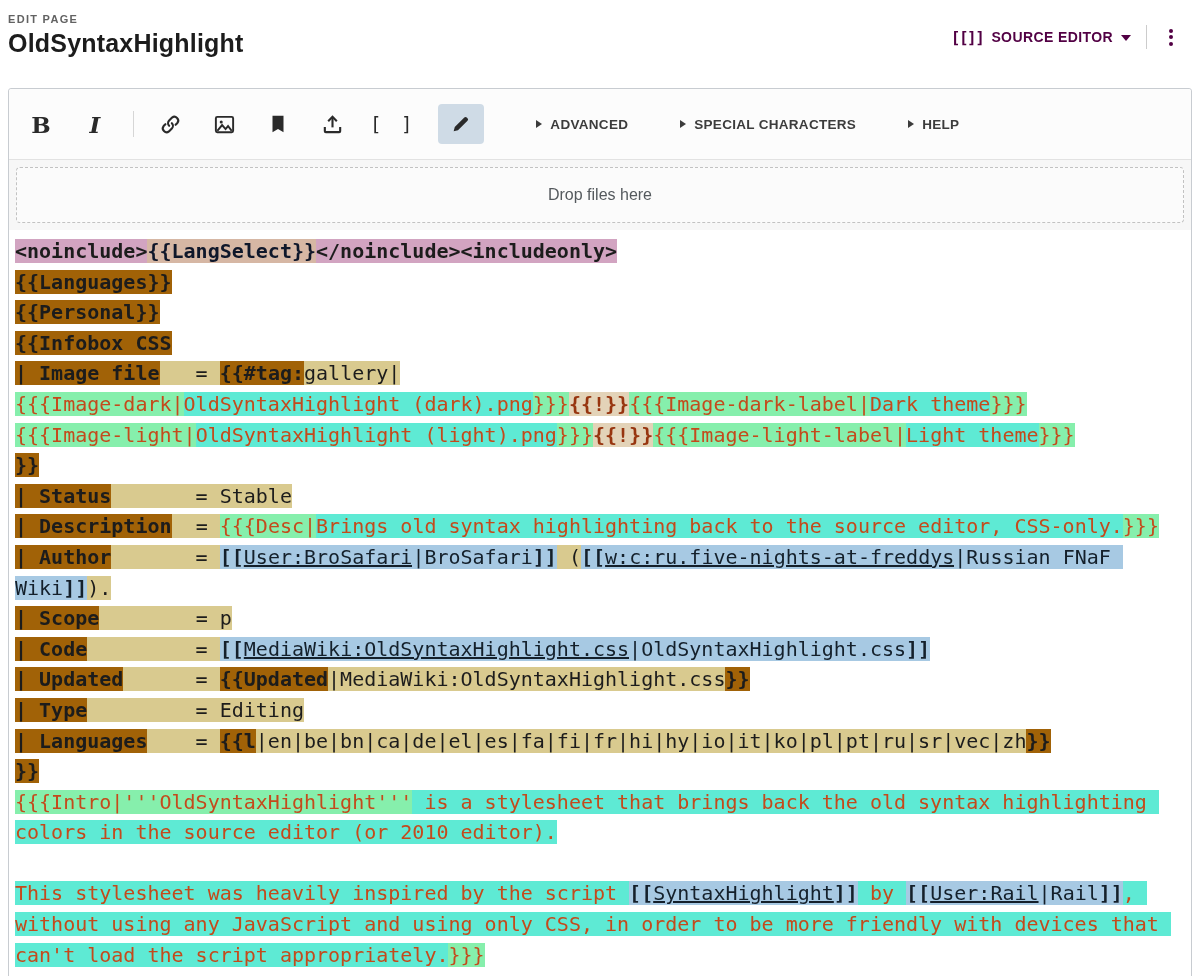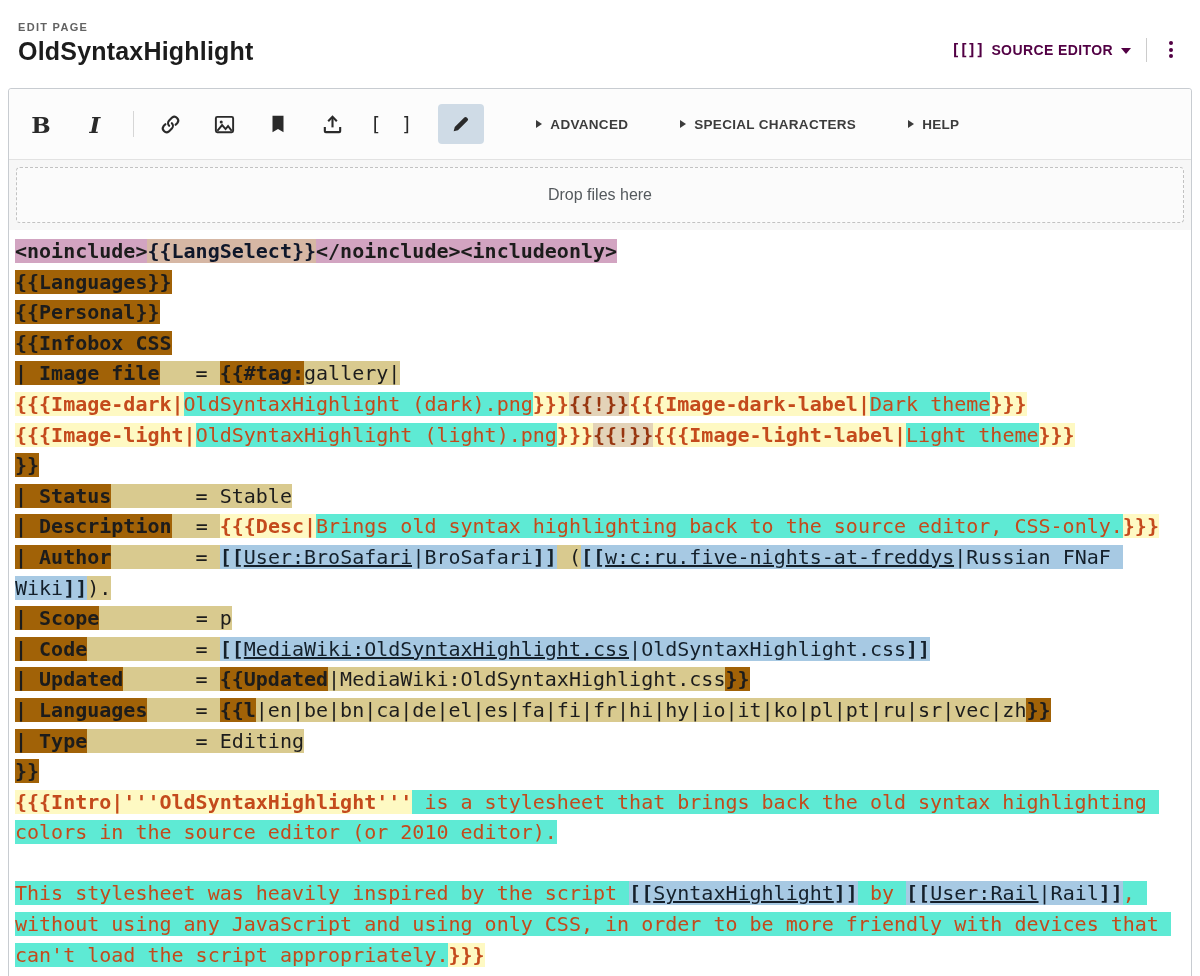--- a/index.html
+++ b/index.html
@@ -2,21 +2,21 @@
 <html><head>
 <meta charset="utf-8">
 <style>
   html,body{margin:0;padding:0}
   body{
     width:1200px;height:976px;background:#fff;position:relative;overflow:hidden;
     font-family:"Liberation Sans",sans-serif;color:#202122;
   }
 
   
-  .page-header{display:flex;justify-content:space-between;align-items:center;padding:13px 20px 0 18px;height:74px;box-sizing:border-box}
+  .page-header{display:flex;justify-content:space-between;align-items:flex-start;padding:13px 20px 0 8px;height:74px;box-sizing:border-box}
   .eyebrow{font-size:11px;font-weight:bold;letter-spacing:1.3px;color:#626262}
   h1.title{margin:4px 0 0;font-size:25px;font-weight:bold;color:#1c1c1c;letter-spacing:0.2px}
   .header-right{display:flex;align-items:center;gap:15px;margin-top:12px}
   .mode-switch{display:flex;align-items:center;gap:8px;color:#520044;cursor:pointer}
   .mode-icon{font-weight:bold;font-size:16px;letter-spacing:-1.5px;font-family:"DejaVu Sans Mono",monospace}
   .mode-label{font-weight:bold;font-size:14px;letter-spacing:0.4px}
   .caret-down{width:0;height:0;border-left:5px solid transparent;border-right:5px solid transparent;border-top:6px solid #520044;margin-top:2px}
   .vdiv{width:1px;height:24px;background:#ccc}
   .kebab{display:flex;flex-direction:column;gap:2.5px;padding:3px 7px;cursor:pointer}
   .kebab i{width:4px;height:4px;border-radius:50%;background:#520044;display:block}
@@ -42,21 +42,21 @@
 
   
   .code{padding:6px 28px 24px 6px;font-family:"DejaVu Sans Mono",monospace;font-size:20px;color:#202122;background:#fff}
   .code-line{line-height:30.6px;min-height:30.6px;white-space:pre-wrap;overflow-wrap:normal;word-break:normal}
 
   
   .sg {background:#d2a4c1;font-weight:bold;color:#1c1c1c}
   .sgt{background:#d6b7a4;font-weight:bold;color:#0f172a}
   .st {background:#a16207;font-weight:bold;color:#1c1c1c}
   .stn{background:#d9ca8f;color:#1c1c1c}
-  .sp {color:#c44a1c;font-weight:bold;background:#fef9c3}
+  .sp {color:#c44a1c;font-weight:normal;background:#86efac}
   .spv{color:#c44a1c;background:#5eead4}
   .spb{color:#97350f;font-weight:bold;background:#e3d3b8}
   .slb{background:#a7c9e3;font-weight:bold;color:#14202b}
   .slt{background:#a7c9e3;color:#14202b;text-decoration:underline}
   .sl {background:#a7c9e3;color:#14202b}
 </style>
 </head>
 <body>
 
 <div class="page-header">
@@ -150,21 +150,21 @@
       <div class="code-line"><span class="st">| Image file</span><span class="stn">   = </span><span class="st">{{#tag:</span><span class="stn">gallery|</span></div>
       <div class="code-line"><span class="sp">{{{Image-dark|</span><span class="spv">OldSyntaxHighlight (dark).png</span><span class="sp">}}}</span><span class="spb">{{!}}</span><span class="sp">{{{Image-dark-label|</span><span class="spv">Dark theme</span><span class="sp">}}}</span></div>
       <div class="code-line"><span class="sp">{{{Image-light|</span><span class="spv">OldSyntaxHighlight (light).png</span><span class="sp">}}}</span><span class="spb">{{!}}</span><span class="sp">{{{Image-light-label|</span><span class="spv">Light theme</span><span class="sp">}}}</span></div>
       <div class="code-line"><span class="st">}}</span></div>
       <div class="code-line"><span class="st">| Status</span><span class="stn">       = Stable</span></div>
       <div class="code-line"><span class="st">| Description</span><span class="stn">  = </span><span class="sp">{{{Desc|</span><span class="spv">Brings old syntax highlighting back to the source editor, CSS-only.</span><span class="sp">}}}</span></div>
       <div class="code-line"><span class="st">| Author</span><span class="stn">       = </span><span class="slb">[[</span><span class="slt">User:BroSafari</span><span class="sl">|BroSafari</span><span class="slb">]]</span><span class="stn"> (</span><span class="slb">[[</span><span class="slt">w:c:ru.five-nights-at-freddys</span><span class="sl">|Russian FNaF Wiki</span><span class="slb">]]</span><span class="stn">).</span></div>
       <div class="code-line"><span class="st">| Scope</span><span class="stn">        = p</span></div>
       <div class="code-line"><span class="st">| Code</span><span class="stn">         = </span><span class="slb">[[</span><span class="slt">MediaWiki:OldSyntaxHighlight.css</span><span class="sl">|OldSyntaxHighlight.css</span><span class="slb">]]</span></div>
       <div class="code-line"><span class="st">| Updated</span><span class="stn">      = </span><span class="st">{{Updated</span><span class="stn">|MediaWiki:OldSyntaxHighlight.css</span><span class="st">}}</span></div>
+      <div class="code-line"><span class="st">| Type</span><span class="stn">         = Editing</span></div>
       <div class="code-line"><span class="st">| Languages</span><span class="stn">    = </span><span class="st">{{l</span><span class="stn">|en|be|bn|ca|de|el|es|fa|fi|fr|hi|hy|io|it|ko|pl|pt|ru|sr|vec|zh</span><span class="st">}}</span></div>
-      <div class="code-line"><span class="st">| Type</span><span class="stn">         = Editing</span></div>
       <div class="code-line"><span class="st">}}</span></div>
       <div class="code-line"><span class="sp">{{{Intro|'''OldSyntaxHighlight'''</span><span class="spv"> is a stylesheet that brings back the old syntax highlighting colors in the source editor (or 2010 editor).</span></div>
       <div class="code-line"></div>
       <div class="code-line"><span class="spv">This stylesheet was heavily inspired by the script </span><span class="slb">[[</span><span class="slt">SyntaxHighlight</span><span class="slb">]]</span><span class="spv"> by </span><span class="slb">[[</span><span class="slt">User:Rail</span><span class="sl">|Rail</span><span class="slb">]]</span><span class="spv">, without using any JavaScript and using only CSS, in order to be more friendly with devices that can't load the script appropriately.</span><span class="sp">}}}</span></div>
     </div>
 
 </div>
 
 </body></html>

